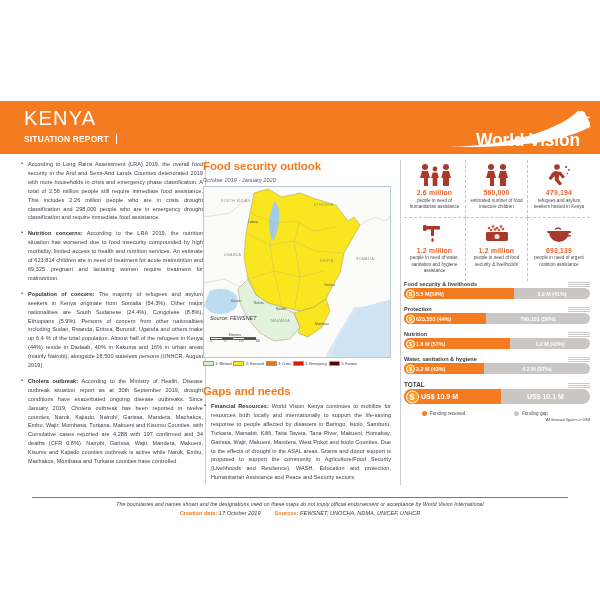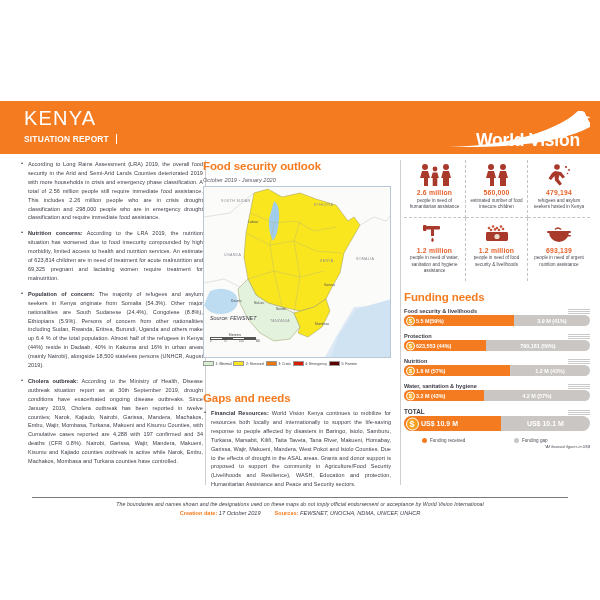--- a/index.html
+++ b/index.html
@@ -49,21 +49,21 @@
     position: absolute; top: 160px; width: 1px; height: 325px;
     background: #cfcfcf;
   }
   .vdiv-1 { left: 205px; }
   .vdiv-2 { left: 400px; }
 
   .sec-title {
     color: #F57B20; font-size: 11.5px; font-weight: bold;
     margin-bottom: 5px; letter-spacing: -.1px;
   }
-  .sec-title.mt { margin-top: 26px; }
+  .sec-title.mt { margin-top: 19px; }
 
   ul.bullets { list-style: none; }
   ul.bullets > li {
     position: relative; padding-left: 8px; margin-bottom: 7px;
     font-size: 5.5px; line-height: 1.62; color: #3b3b46;
     text-align: justify; letter-spacing: .06px;
   }
   ul.bullets > li:before {
     content: "\2022"; position: absolute; left: 1px; top: -1px;
     color: #3b3b46; font-size: 6px;
@@ -399,21 +399,20 @@
             <rect x="1" y="7" width="24" height="2" rx="1"></rect>
             <path d="M9 5.5 q3 -3 6 0" stroke="#A8392B" stroke-width="1.4" fill="none"></path>
             <rect x="18" y="11" width="7" height="1.6" rx=".8"></rect>
           </svg>
         </div>
         <div class="hn-num">693,139</div>
         <div class="hn-desc">people in need of urgent nutrition assistance</div>
       </div>
     </div>
 
-    <div class="sec-title" style="margin-top:10px;">Funding needs</div>
 
     <div class="fund-block">
       <div class="fund-head">
         <span class="fund-label">Food security &amp; livelihoods</span>
         <span class="fund-dash">
             <i></i>
             <i></i>
             <i></i>
           </span>
       </div>

